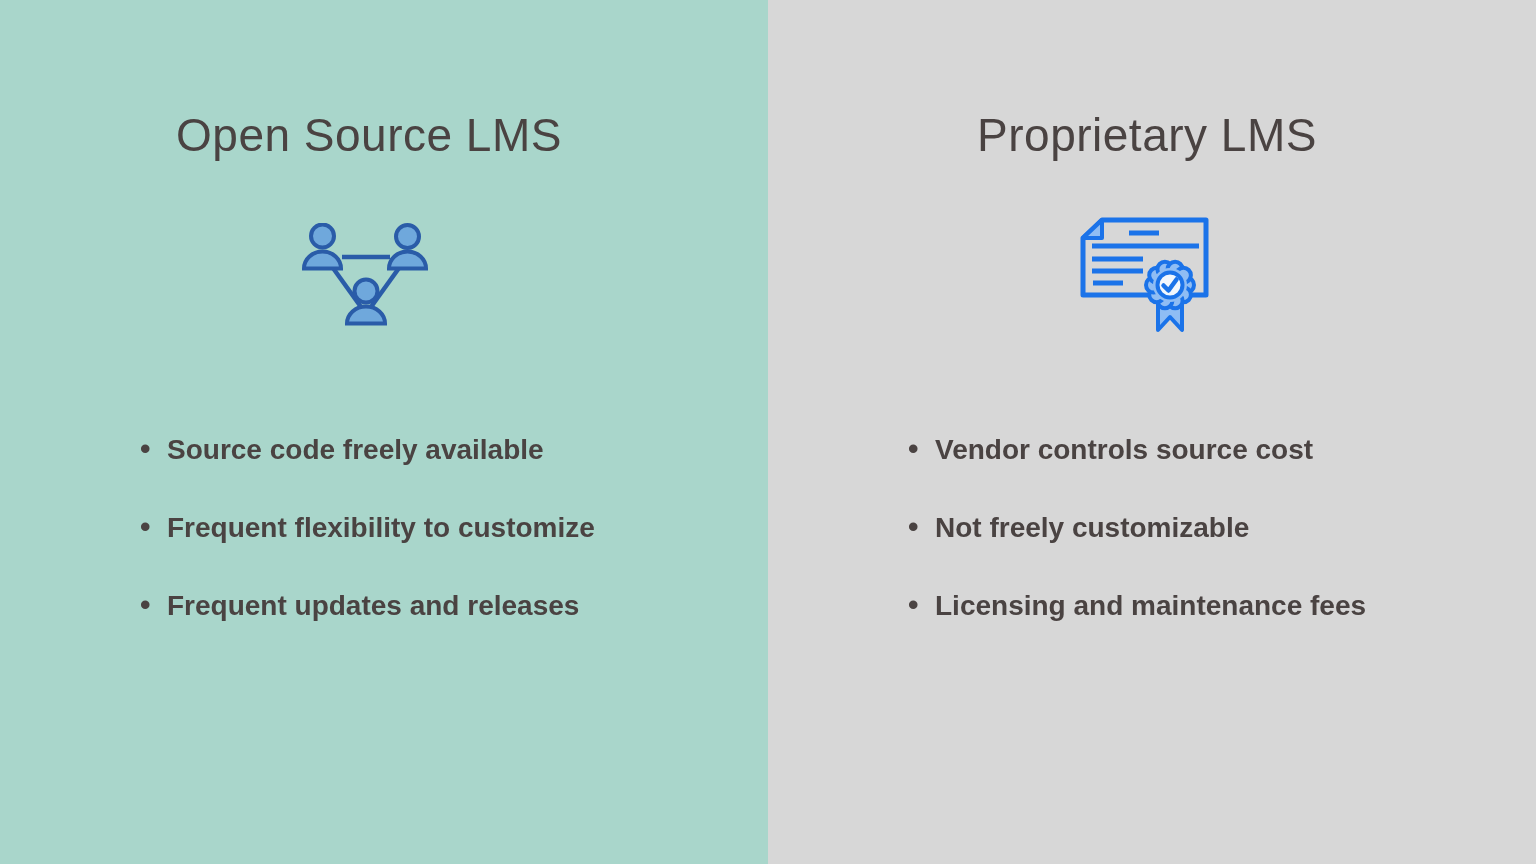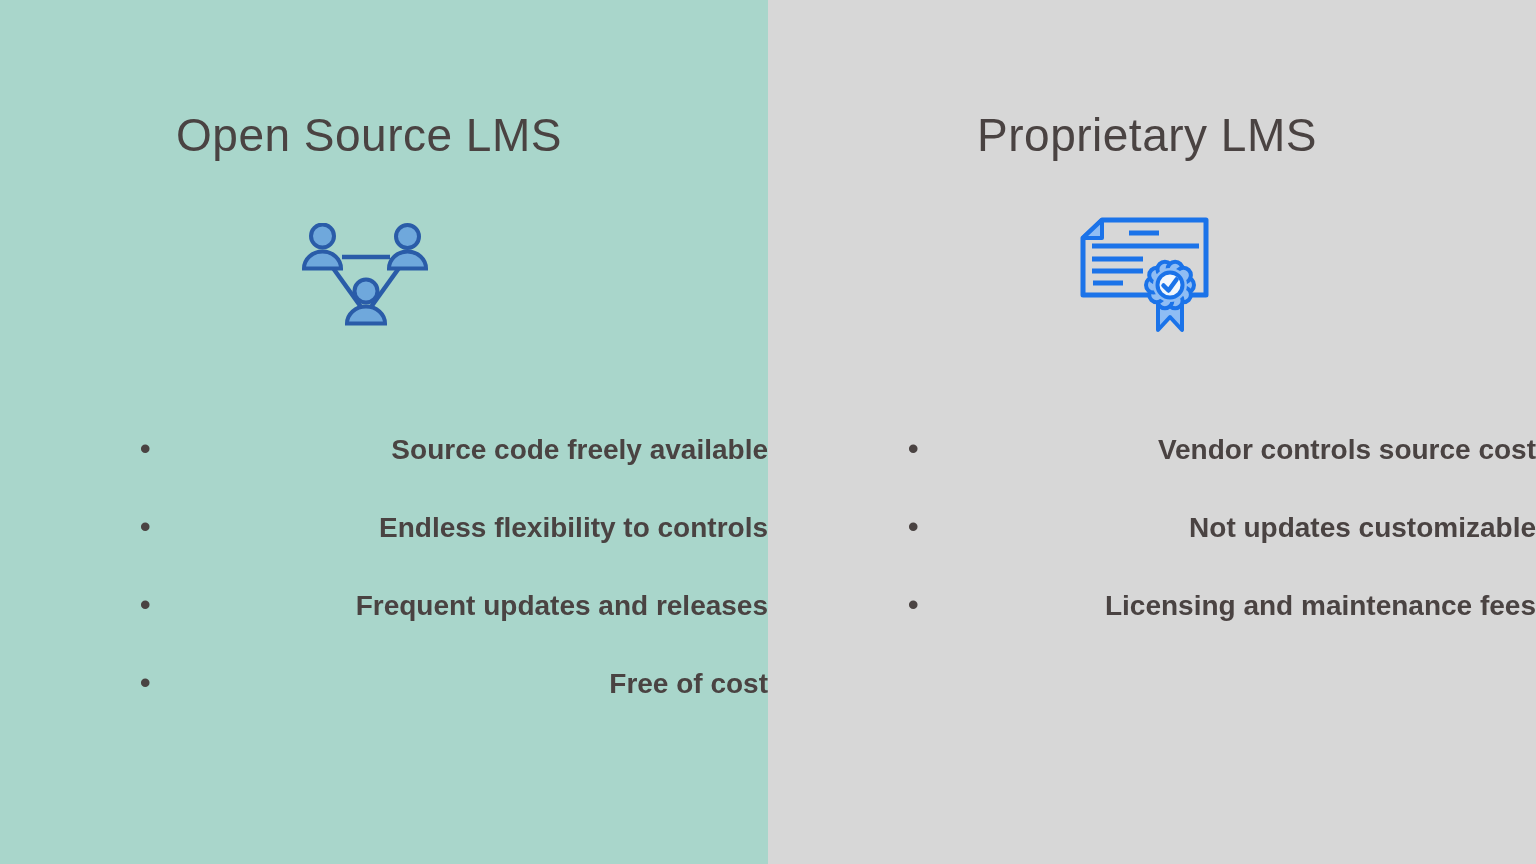--- a/index.html
+++ b/index.html
@@ -15,21 +15,21 @@
     line-height:55px;text-align:center;letter-spacing:.5px;
   }
   .col-left .title{transform:translateX(-15px);}
   .col-right .title{transform:translateX(-5px);}
   .icon-wrap{height:116px;margin-top:54px;display:flex;justify-content:center;align-items:center;}
   .col-left .icon-wrap svg{transform:translateX(-18px);}
   .col-right .icon-wrap svg{transform:translateX(-7px);}
   .bullets{list-style:none;margin:100px 0 0 140px;padding:0;}
   .bullets li{
     position:relative;padding-left:27px;font-size:28px;font-weight:700;
-    line-height:34px;margin-bottom:44px;text-align:right;
+    line-height:34px;margin-bottom:44px;
   }
   .bullets li::before{content:"\2022";position:absolute;left:0;top:-1px;font-size:30px;}
 
   
   .people-icon .net-line{stroke:var(--people-stroke,#2A5CA8);stroke-width:4.5;}
   .people-icon .head,
   .people-icon .body{fill:var(--people-fill,#6FA8DC);stroke:var(--people-stroke,#2A5CA8);stroke-width:4;}
 
   
   .cert-icon .outline{fill:none;stroke:var(--cert-stroke,#1B73E9);stroke-width:5;stroke-linejoin:round;}
@@ -66,23 +66,22 @@
         </g>
         <g>
           <circle class="head" cx="64" cy="68" r="11.5"></circle>
           <path class="body" d="M45 100.5 A19 17 0 0 1 83 100.5 Z"></path>
         </g>
       </svg>
     </div>
 
     <ul class="bullets">
       <li><span>Source code freely available</span></li>
-      <li><span>Endless flexibility to controls</span></li>
+      <li><span>Frequent flexibility to customize</span></li>
       <li><span>Frequent updates and releases</span></li>
-      <li><span>Free of cost</span></li>
     </ul>
   </section>
 
   <section class="col col-right">
     <h1 class="title">Proprietary LMS</h1>
 
     <div class="icon-wrap">
       <svg class="cert-icon" viewBox="0 0 130 116" width="130" height="116" aria-hidden="true">
         <g>
           <path class="outline" d="M22 3 L126 3 L126 78 L3 78 L3 21 Z"></path>
@@ -109,18 +108,18 @@
           </g>
           <circle class="petal-cover" cx="90" cy="68" r="17"></circle>
           <circle class="inner-circle" cx="90" cy="68" r="12.5"></circle>
           <path class="check" d="M83.5 68.5 L88.5 73.5 L96.5 62.5"></path>
         </g>
       </svg>
     </div>
 
     <ul class="bullets">
       <li><span>Vendor controls source cost</span></li>
-      <li><span>Not updates customizable</span></li>
+      <li><span>Not freely customizable</span></li>
       <li><span>Licensing and maintenance fees</span></li>
     </ul>
   </section>
 
 </div>
 
 </body></html>

